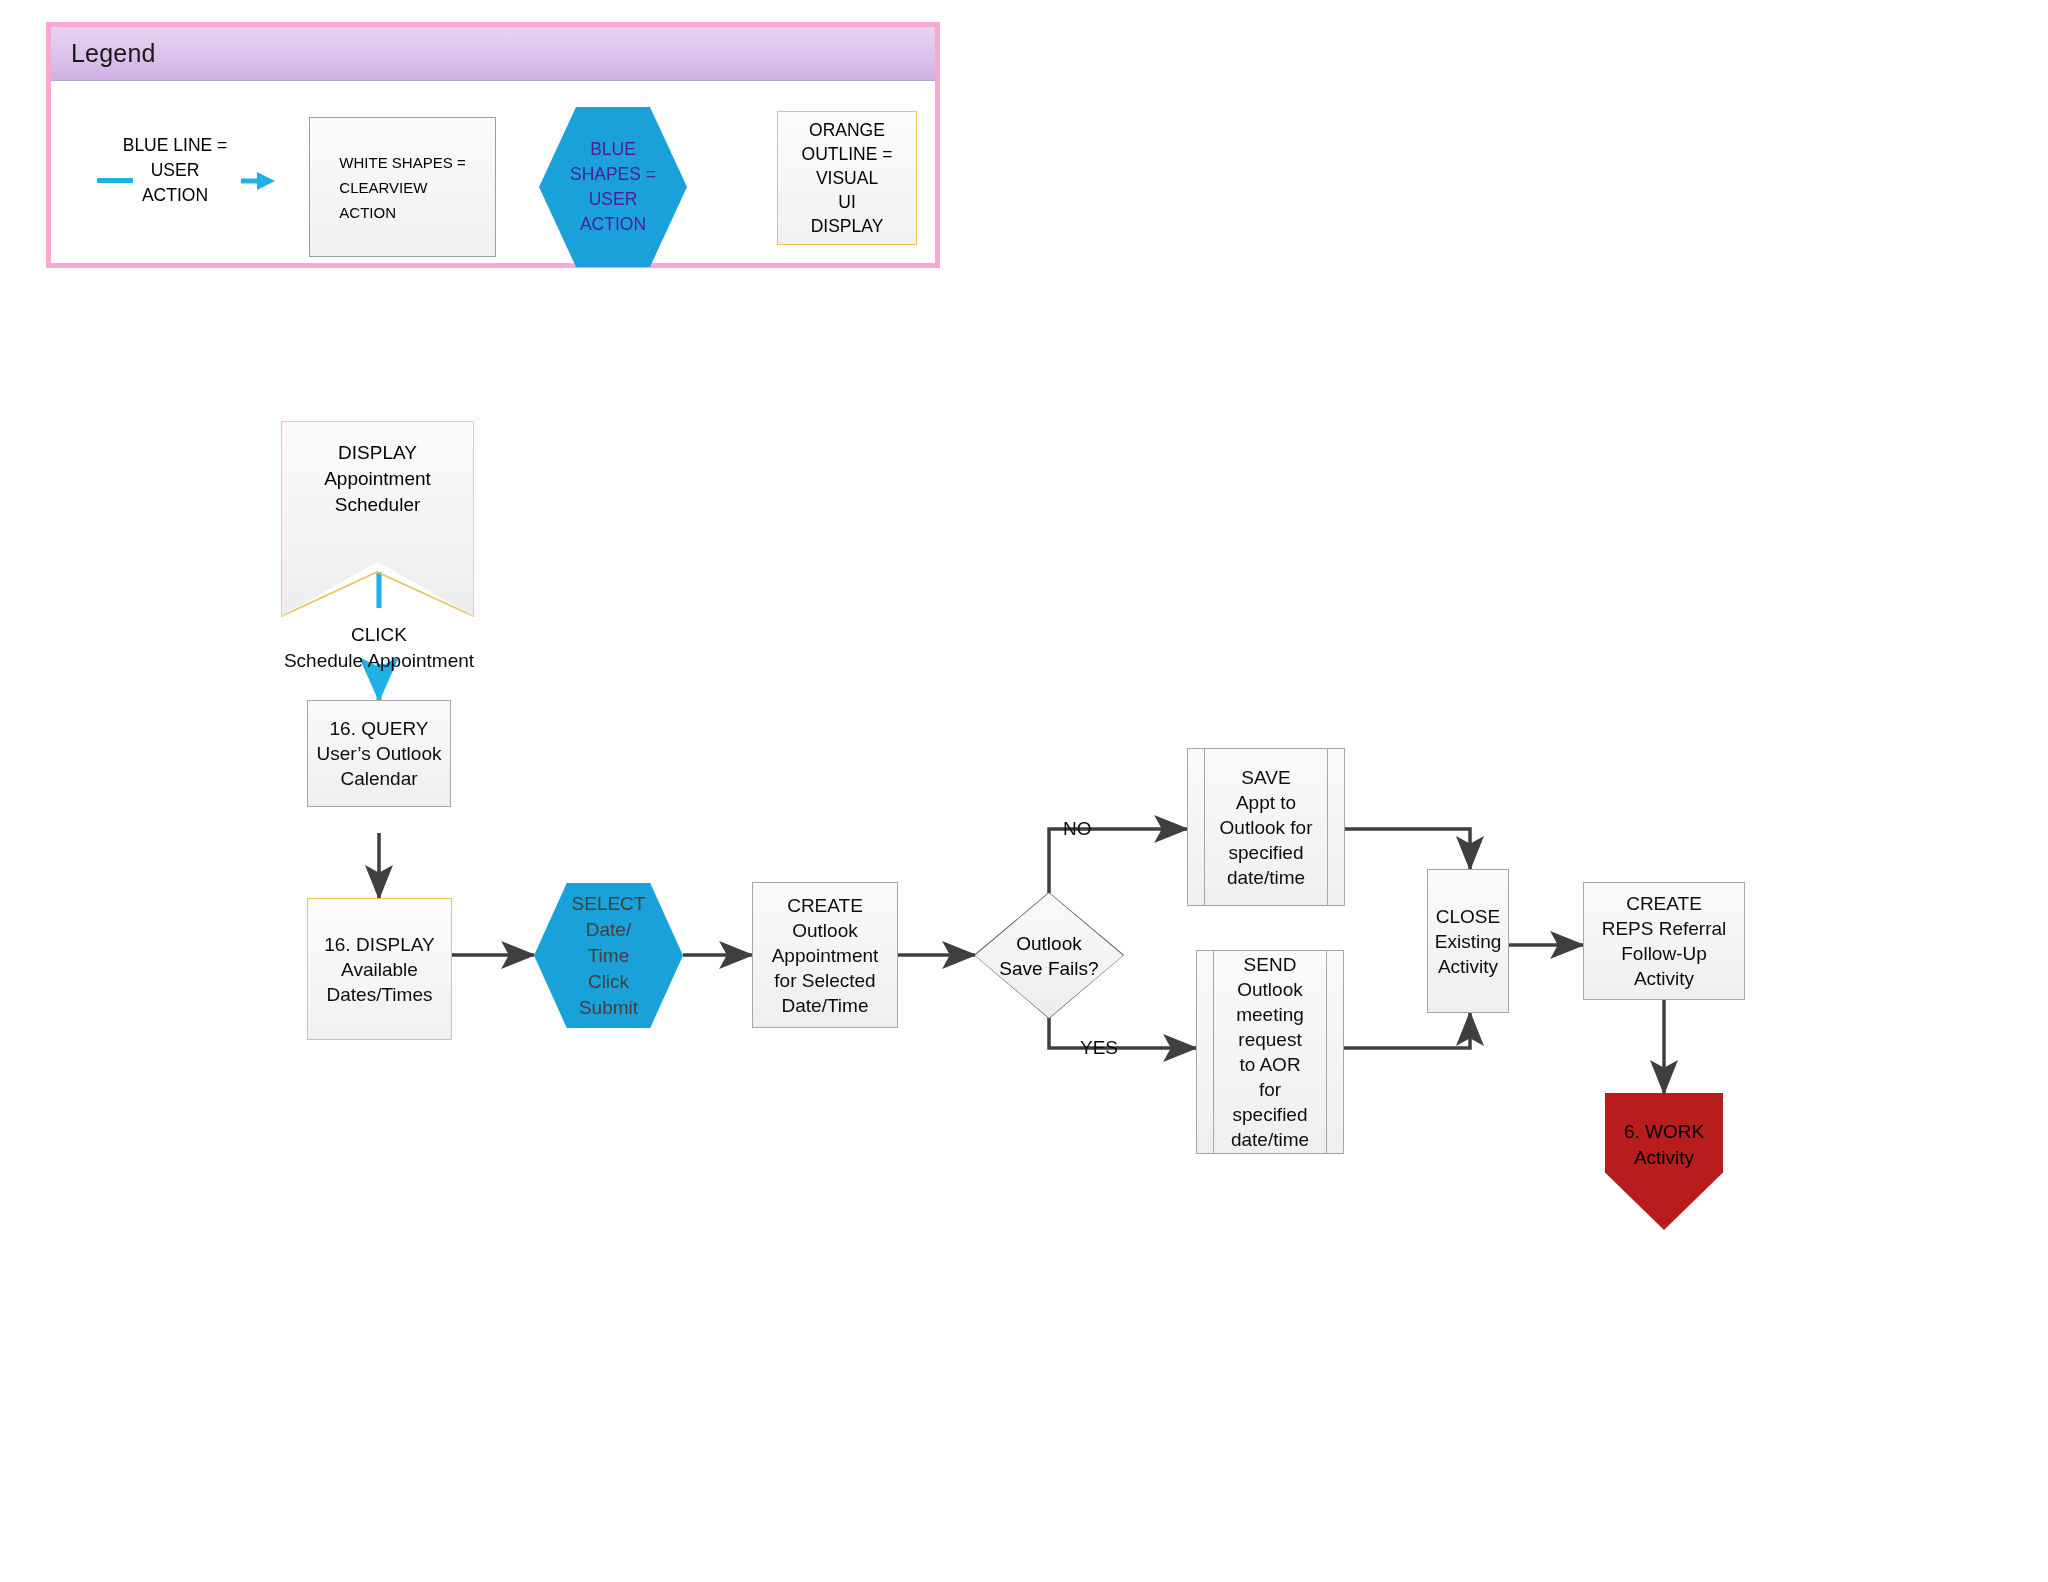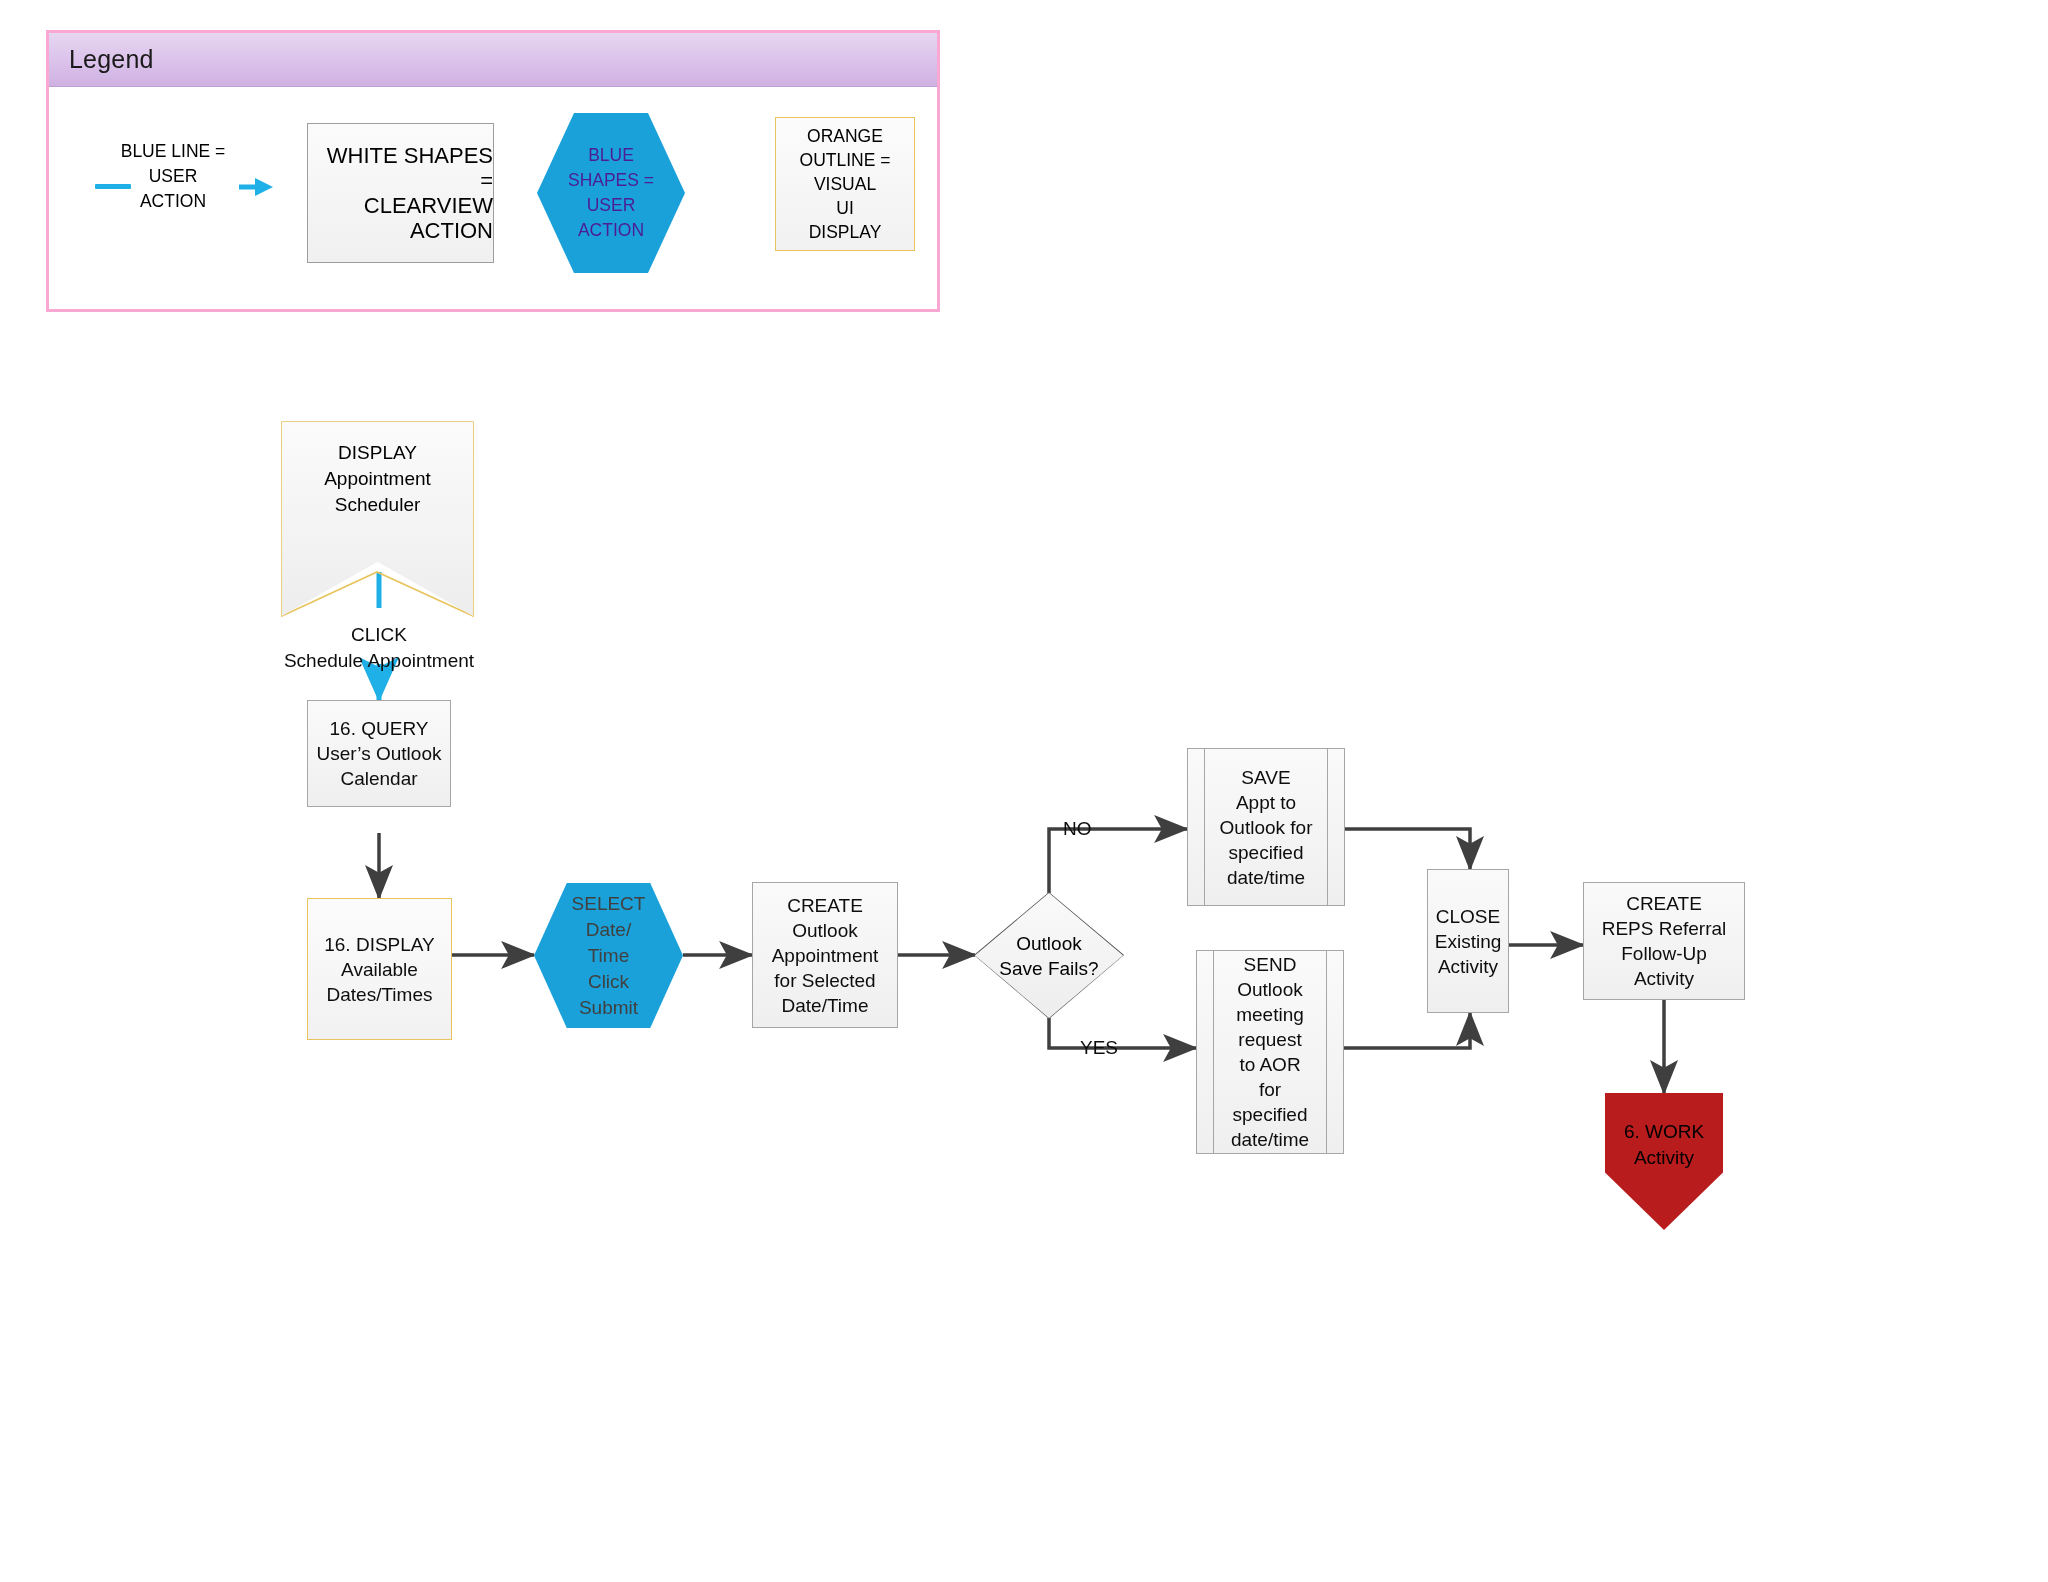--- a/index.html
+++ b/index.html
@@ -17,24 +17,24 @@
     width: 2048px;
     height: 1582px;
     background: #ffffff;
     overflow: hidden;
   }
 
   
   .legend-box {
     position: absolute;
     left: 46px;
-    top: 30px;
+    top: 22px;
     width: 894px;
-    height: 282px;
-    border: 3px solid #f9a8d4;
+    height: 246px;
+    border: 5px solid #f9a8d4;
     background: #ffffff;
     box-sizing: border-box;
   }
   .legend-header {
     position: absolute;
     left: 0;
     top: 0;
     width: 100%;
     height: 54px;
     box-sizing: border-box;
@@ -100,23 +100,23 @@
     width: 187px;
     height: 140px;
     border: 1px solid #9d9d9d;
     background: linear-gradient(to bottom, #fbfbfb 0%, #f0f0f0 100%);
     display: flex;
     align-items: center;
     justify-content: center;
     box-sizing: border-box;
   }
   .lg-white-shape .txt {
-    font-size: 22px;
-    line-height: 25px;
-    text-align: right;
+    font-size: 15px;
+    line-height: 25px;
+    text-align: left;
   }
 
   
   .lg-hex-wrap {
     position: absolute;
     left: 488px;
     top: 26px;
     width: 148px;
     height: 160px;
   }

